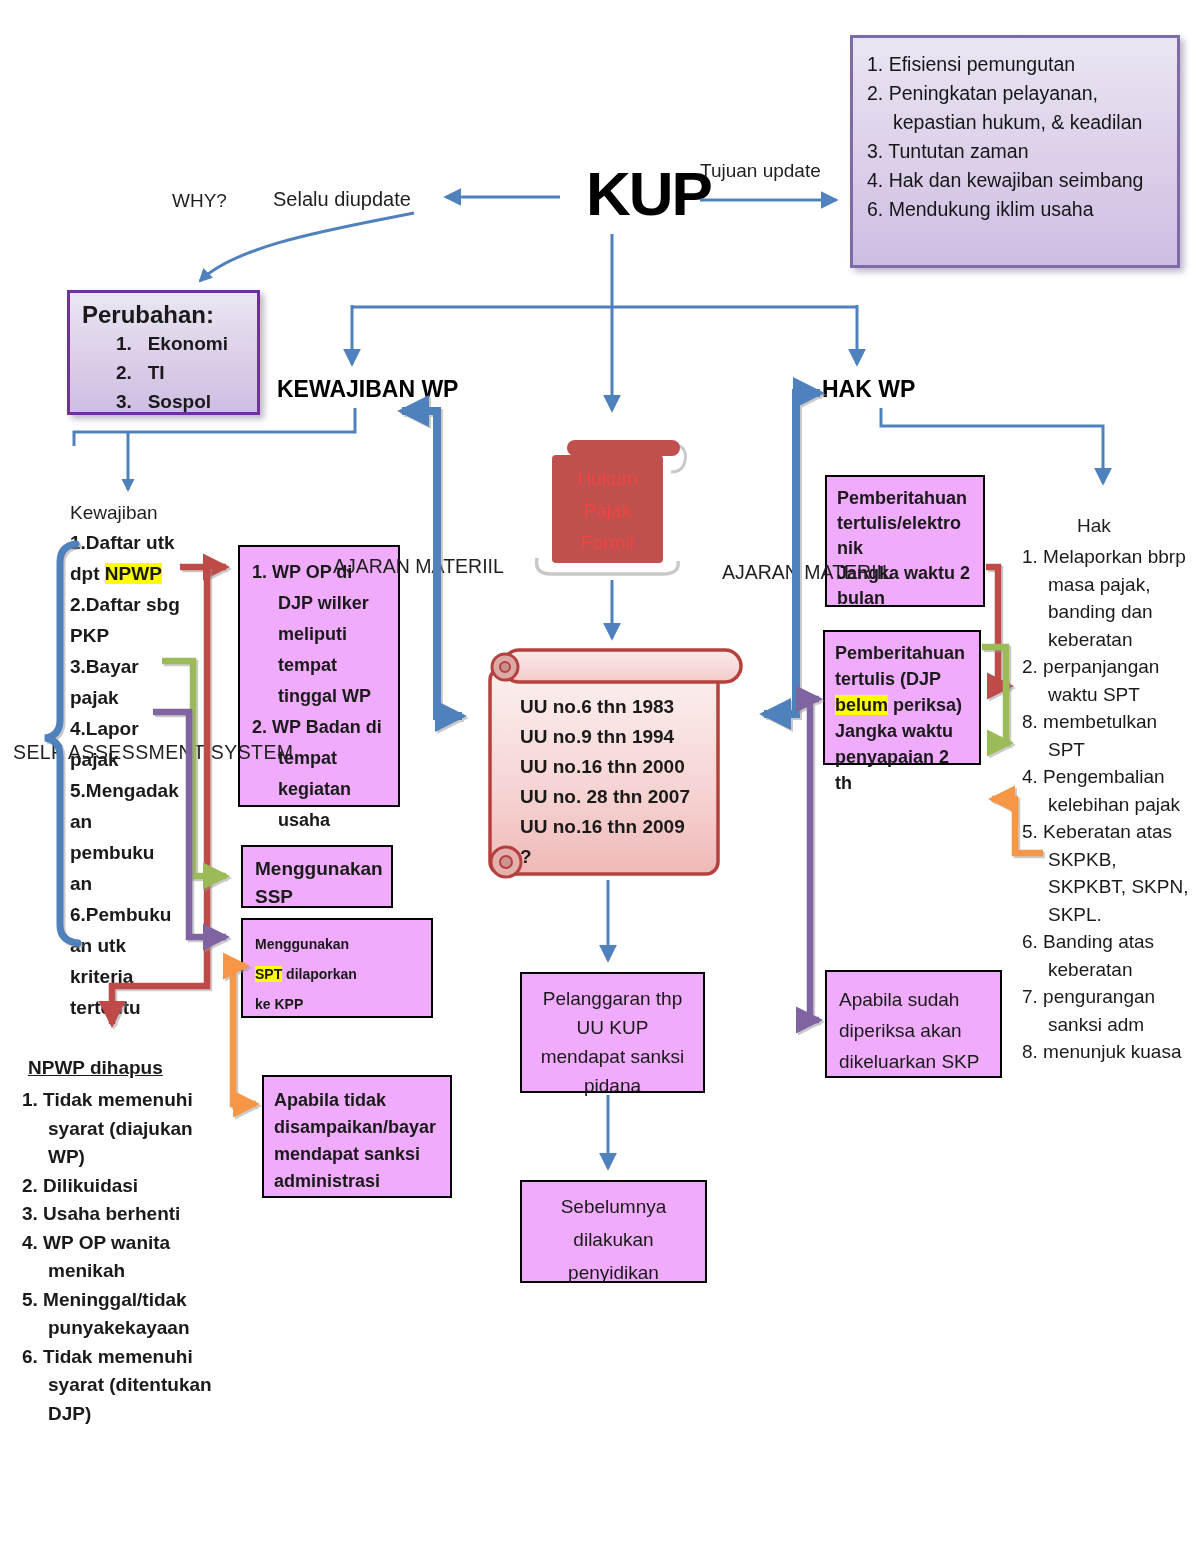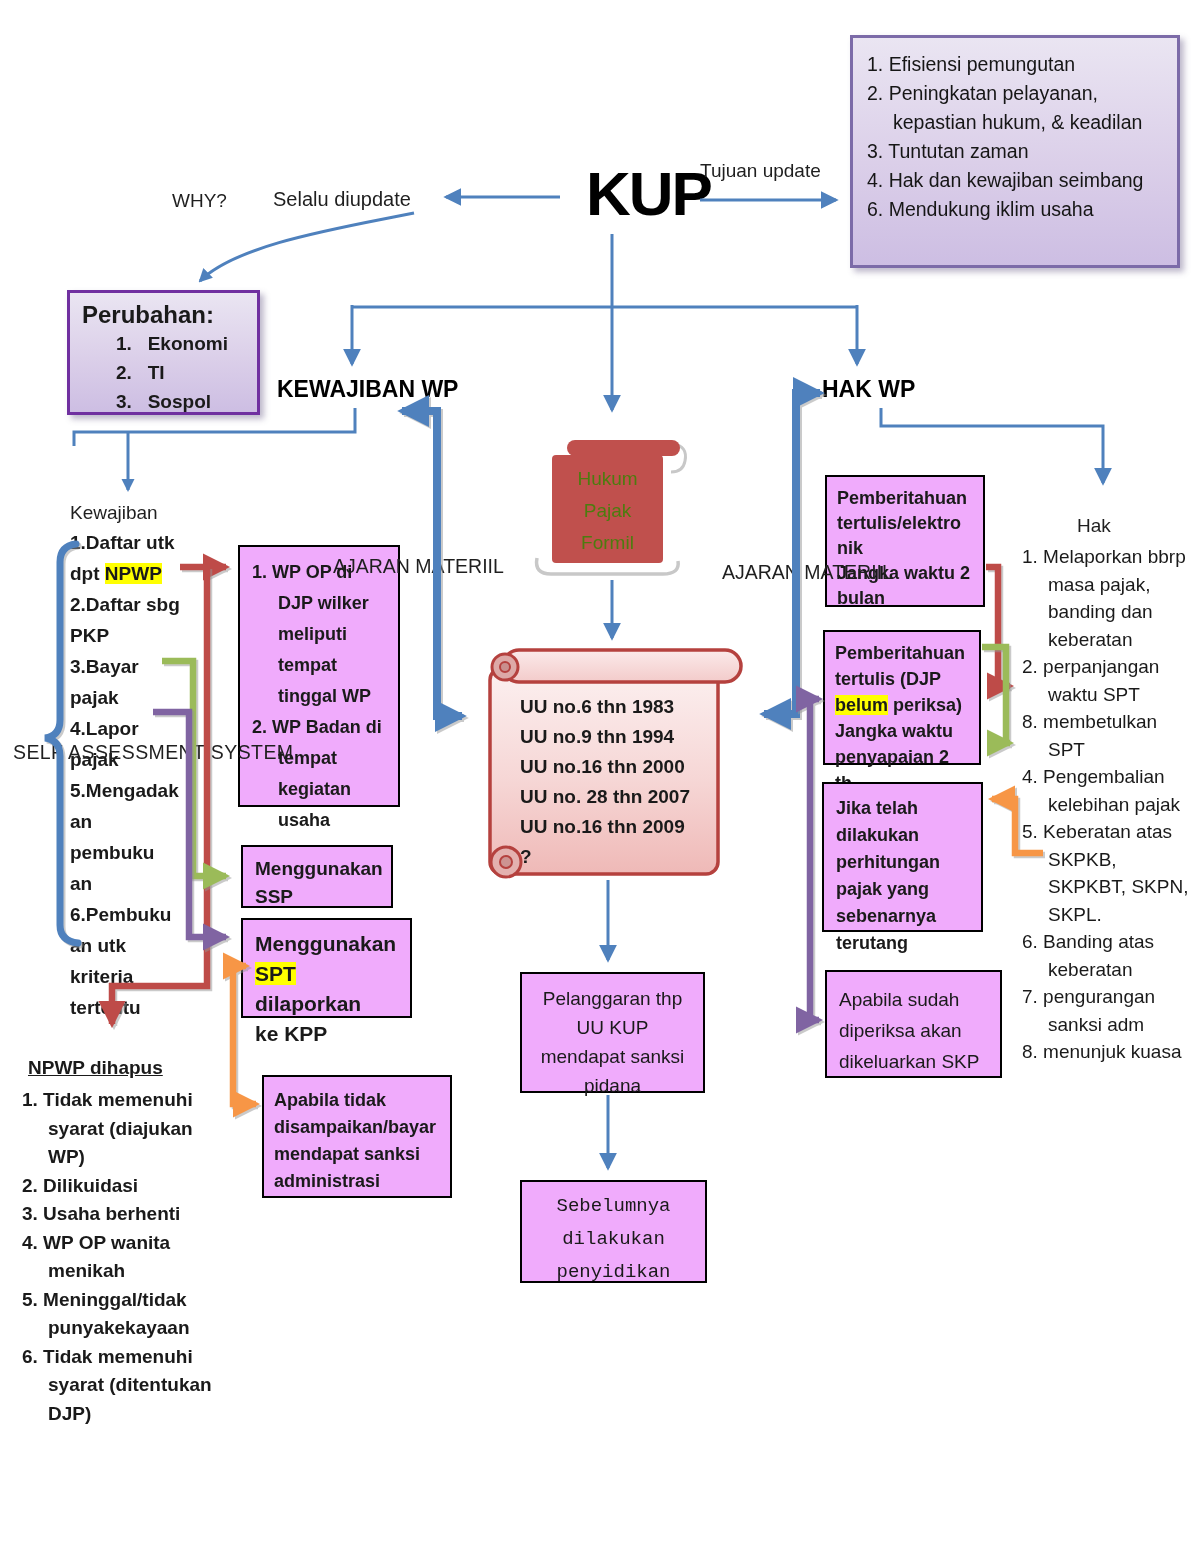--- a/index.html
+++ b/index.html
@@ -28,42 +28,42 @@
   #tujuan-box{left:850px;top:35px;width:330px;height:233px;padding:12px 14px;box-sizing:border-box;}
   #tujuan-box .li{font-size:19.5px;line-height:29px;padding-left:26px;text-indent:-26px;color:#161616;}
   #perubahan-box{left:67px;top:290px;width:193px;height:125px;padding:8px 12px;box-sizing:border-box;border-color:#7030A0;}
   #perubahan-box .title{font-size:24px;font-weight:700;line-height:28px;}
   #perubahan-box .li{font-size:19px;font-weight:700;line-height:29px;margin-left:34px;}
   
   .wbox{border:2px solid #000;background:#f0abfc;box-sizing:border-box;z-index:2;}
   #wp-op-box{left:238px;top:545px;width:162px;height:262px;padding:10px 8px 8px 12px;}
   #wp-op-box .li{font-size:18px;font-weight:700;line-height:31px;padding-left:26px;text-indent:-26px;white-space:pre-line;}
   #ssp-box{left:241px;top:845px;width:152px;height:63px;padding:8px 12px;font-size:19px;font-weight:700;line-height:28px;}
-  #spt-box{left:241px;top:918px;width:171px;height:100px;padding:9px 12px;font-size:21px;font-weight:700;line-height:30px;}
+  #spt-box{left:241px;top:918px;width:192px;height:100px;padding:9px 12px;font-size:14px;font-weight:700;line-height:30px;}
   #sanksi-adm-box{left:262px;top:1075px;width:190px;height:123px;padding:10px 10px;font-size:18px;font-weight:700;line-height:27px;}
   #r-box1{left:825px;top:475px;width:160px;height:132px;padding:9px 10px;font-size:18px;font-weight:700;line-height:25px;}
   #r-box2{left:823px;top:630px;width:158px;height:135px;padding:8px 10px;font-size:18px;font-weight:700;line-height:26px;}
   #r-box3{left:822px;top:782px;width:161px;height:150px;padding:11px 12px;font-size:18px;font-weight:700;line-height:27px;}
   #r-box4{left:825px;top:970px;width:177px;height:108px;padding:12px 12px;font-size:19px;line-height:31px;}
   #pidana-box{left:520px;top:972px;width:185px;height:121px;padding-top:10px;text-align:center;font-size:19px;line-height:29px;}
-  #penyidikan-box{left:520px;top:1180px;width:187px;height:103px;padding-top:8px;text-align:center;font-size:19px;line-height:33px;font-family:Liberation Mono, monospace;}
+  #penyidikan-box{left:520px;top:1180px;width:187px;height:103px;padding-top:8px;text-align:center;font-size:19px;line-height:33px;}
   
   #kewajiban-list{left:70px;top:527px;width:112px;font-size:19px;font-weight:700;line-height:31px;z-index:2;}
   #kewajiban-list .li, #kewajiban-list .item1{white-space:pre-line;}
   #hak-list{left:1022px;top:543px;width:168px;font-size:19px;line-height:27.5px;z-index:2;}
   #hak-list .li{padding-left:26px;text-indent:-26px;}
   #npwp-header{left:28px;top:1057px;font-size:19px;font-weight:700;text-decoration:underline;}
   #npwp-list{left:22px;top:1086px;width:212px;font-size:19px;font-weight:700;line-height:28.5px;}
   #npwp-list .li{padding-left:26px;text-indent:-26px;}
   
   #scroll-shape{left:478px;top:643px;width:280px;height:245px;z-index:1;}
   #scroll-text{left:520px;top:692px;width:190px;font-size:19px;font-weight:700;line-height:30px;z-index:2;}
   
   #formil-shape{left:525px;top:432px;width:180px;height:155px;z-index:1;}
-  #formil-text{left:552px;top:463px;width:111px;text-align:center;font-size:19px;line-height:32px;color:#4d7c0f;z-index:2;}
+  #formil-text{left:552px;top:463px;width:111px;text-align:center;font-size:19px;line-height:32px;color:#ef4444;z-index:2;}
   
   #arrow-layer{left:0;top:0;width:1200px;height:1553px;z-index:4;pointer-events:none;}
   .b3{stroke:#4F81BD;stroke-width:3;fill:none;}
   .b8{stroke:#4F81BD;stroke-width:8;fill:none;}
   .brace{stroke:#4F81BD;stroke-width:7;fill:none;stroke-linecap:round;}
   .cR{stroke:#BE4B48;stroke-width:6.5;fill:none;}
   .cG{stroke:#9BBB59;stroke-width:6.5;fill:none;}
   .cP{stroke:#8064A2;stroke-width:6.5;fill:none;}
   .cO{stroke:#F79646;stroke-width:6.5;fill:none;}
   .sh{filter:drop-shadow(2px 2.5px 0 rgba(150,150,150,.5));}
@@ -188,21 +188,20 @@
   <div id="r-box1" class="abs wbox pre">Pemberitahuan
 tertulis/elektro
 nik
 Jangka waktu 2
 bulan</div>
   <div id="r-box2" class="abs wbox pre"><span>Pemberitahuan
 tertulis (DJP
 </span><span class="hl">belum</span><span> periksa)
 Jangka waktu
 penyapaian 2 th</span></div>
-  <div id="r-box3" class="abs wbox">Jika telah dilakukan perhitungan pajak yang sebenarnya terutang</div>
   <div id="r-box4" class="abs wbox">Apabila sudah diperiksa akan dikeluarkan SKP</div>
 
   <div id="hak-header" class="abs lbl">Hak</div>
   <div id="hak-list" class="abs">
       <div class="li">1. Melaporkan bbrp masa pajak, banding dan keberatan</div>
       <div class="li">2. perpanjangan waktu SPT</div>
       <div class="li">8. membetulkan SPT</div>
       <div class="li">4. Pengembalian kelebihan pajak</div>
       <div class="li">5. Keberatan atas SKPKB, SKPKBT, SKPN, SKPL.</div>
       <div class="li">6. Banding atas keberatan</div>

